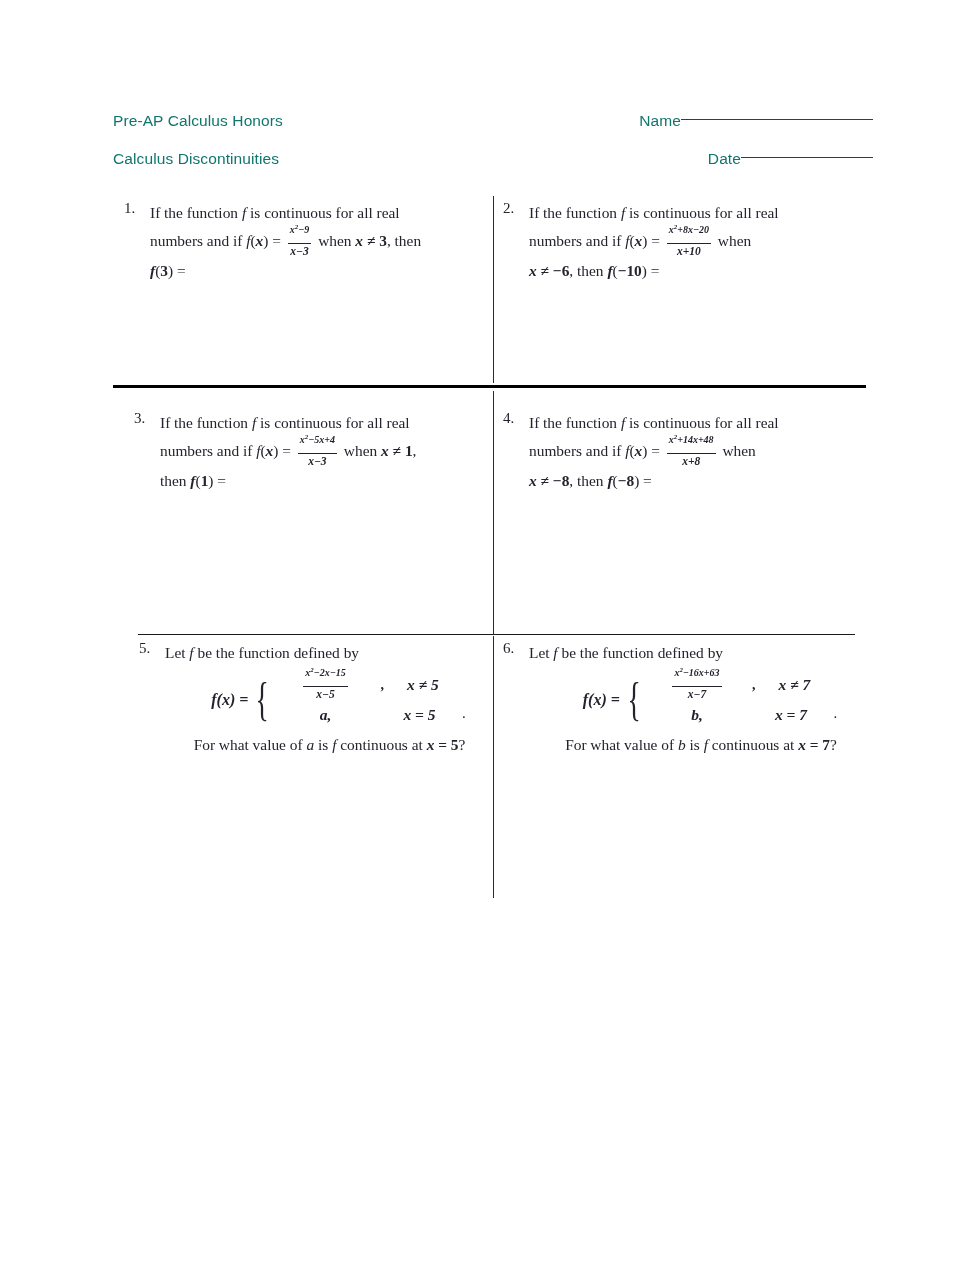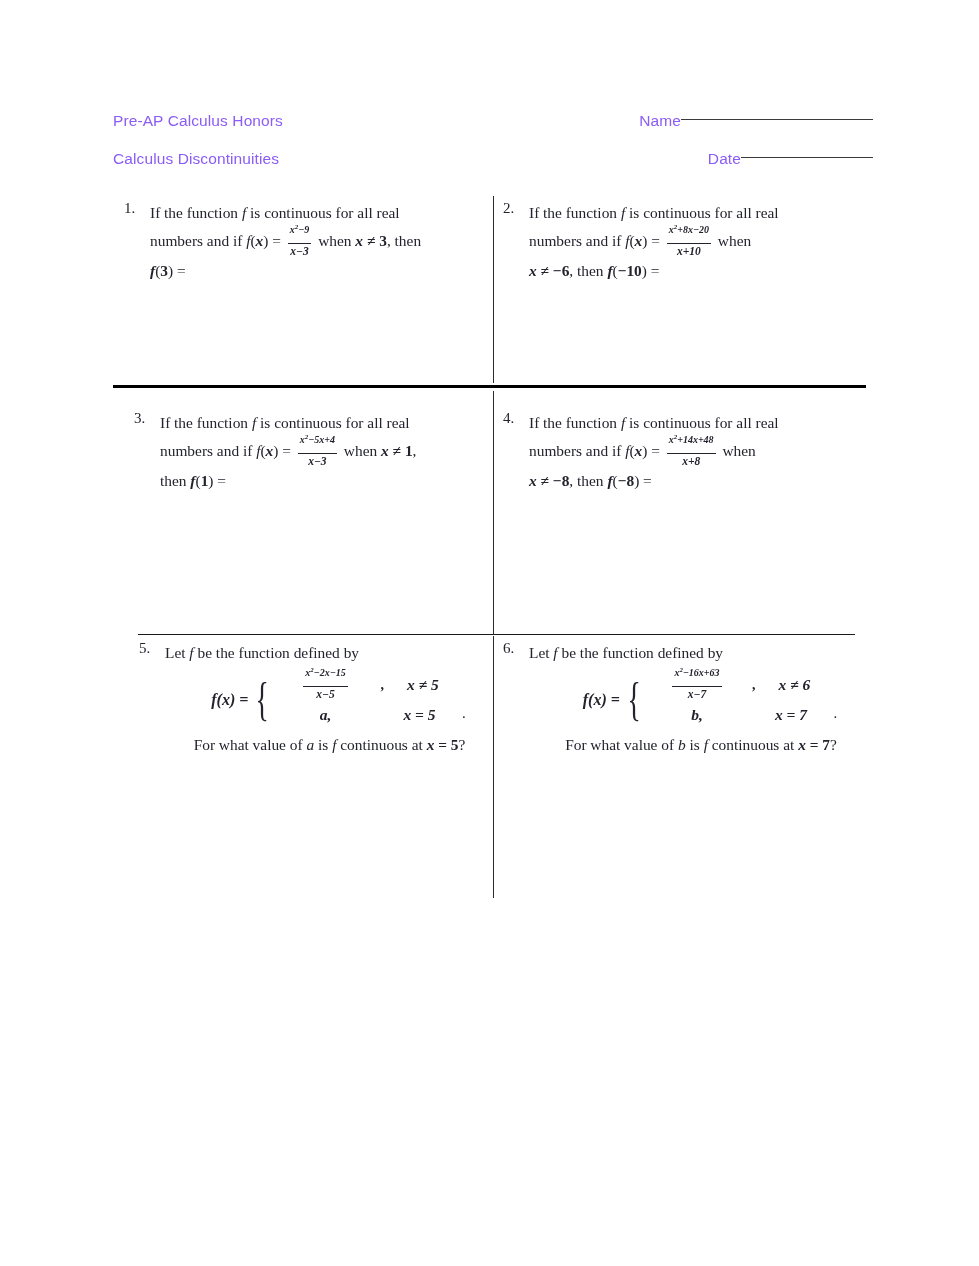--- a/index.html
+++ b/index.html
@@ -21,21 +21,21 @@
     left: 113px;
     top: 112px;
     width: 760px;
   }
   .header-row {
     display: flex;
     align-items: baseline;
     height: 38px;
     font-family: "Liberation Sans", sans-serif;
     font-size: 15.5px;
-    color: #8b5cf6;
+    color: #0f766e;
     letter-spacing: 0.1px;
   }
   .hdr-left { white-space: nowrap; }
   .hdr-right {
     margin-left: auto;
     display: flex;
     align-items: center;
     white-space: nowrap;
   }
   .blank-rule {
@@ -391,21 +391,21 @@
       <span class="brace">{</span>
       <span class="piece-rows">
         <span class="piece-row">
           <span class="piece-expr">
             <span class="frac">
               <span class="num">x<sup class="exp">2</sup>−16x+63</span>
               <span class="den">x−7</span>
             </span>
           </span>
           <span class="comma-sep">,</span>
-          <span class="piece-cond">x ≠ 6</span>
+          <span class="piece-cond">x ≠ 7</span>
         </span>
         <span class="piece-row">
           <span class="piece-expr const-val">b,</span>
           <span class="comma-sep"></span>
           <span class="piece-cond">x = 7</span>
         </span>
       </span>
       <span class="period-tail">.</span>
     </div>
 

